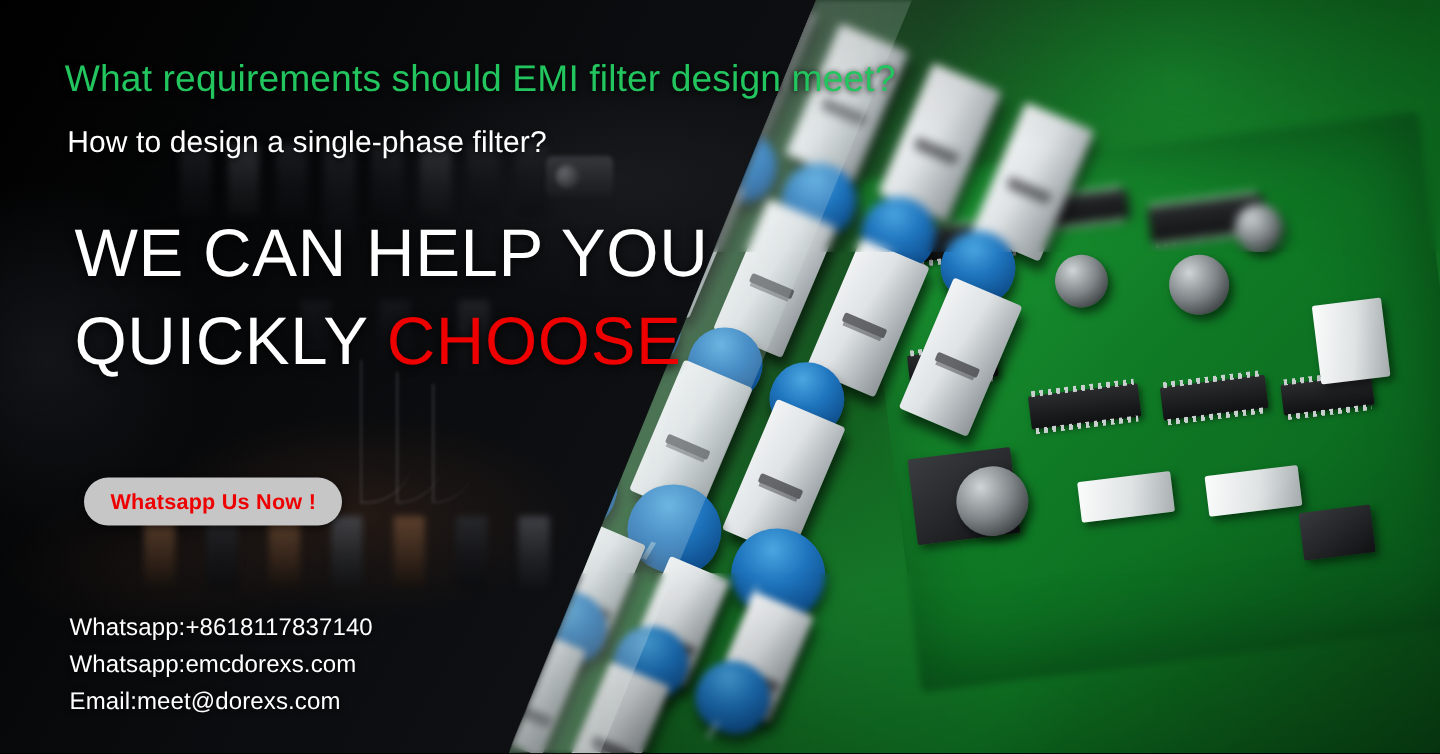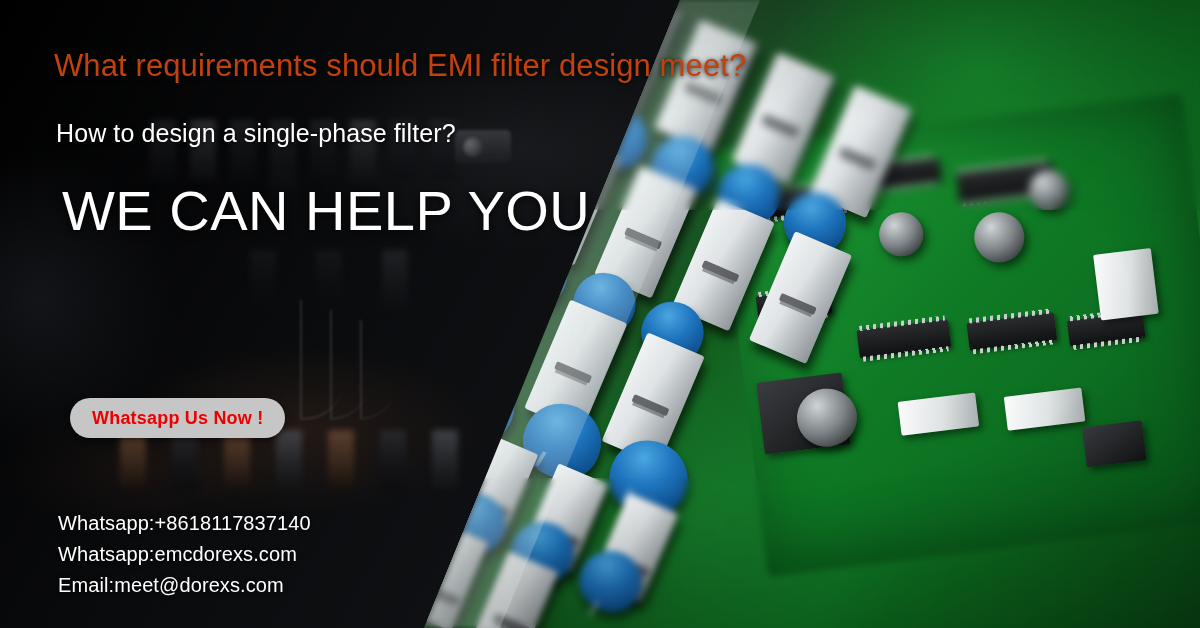--- a/index.html
+++ b/index.html
@@ -128,26 +128,26 @@
     clip-path: polygon(680px 0, 760px 0, 500px 628px, 424px 628px);
     background:linear-gradient(90deg, rgba(225,235,232,.40), rgba(200,215,210,.05));
     filter:blur(2px);
   }
 
   
   .content { position:absolute; inset:0; }
 
   .headline {
     position:absolute; left:54px; top:48px;
-    font-size:31px; font-weight:400; color:#c2410c;
+    font-size:31px; font-weight:400; color:#22c55e;
     letter-spacing:.1px; white-space:nowrap;
     text-shadow:0 1px 5px rgba(0,0,0,.9);
   }
   .subline {
-    position:absolute; left:56px; top:119px;
+    position:absolute; left:56px; top:105px;
     font-size:25px; font-weight:400; color:#ffffff;
     letter-spacing:.1px; white-space:nowrap;
     text-shadow:0 1px 5px rgba(0,0,0,.9);
     text-align:right;
   }
 
   .slogan { position:absolute; left:62px; top:174px; }
   .sl-line {
     font-size:56px; font-weight:400; line-height:73px;
     letter-spacing:.5px; white-space:nowrap;
@@ -290,20 +290,21 @@
   <div class="edge-glow"></div>
 
   <div class="content">
 
     <div class="headline">What requirements should EMI filter design meet?</div>
 
     <div class="subline">How to design a single-phase filter?</div>
 
     <div class="slogan">
       <div class="sl-line sl-white">WE CAN HELP YOU</div>
+      <div class="sl-line"><span class="sl-white">QUICKLY </span><span class="sl-red">CHOOSE</span></div>
     </div>
 
     <button class="cta">Whatsapp Us Now !</button>
 
     <div class="contact">
       <div class="contact-line">Whatsapp:+8618117837140</div>
       <div class="contact-line">Whatsapp:emcdorexs.com</div>
       <div class="contact-line">Email:meet@dorexs.com</div>
     </div>
 

